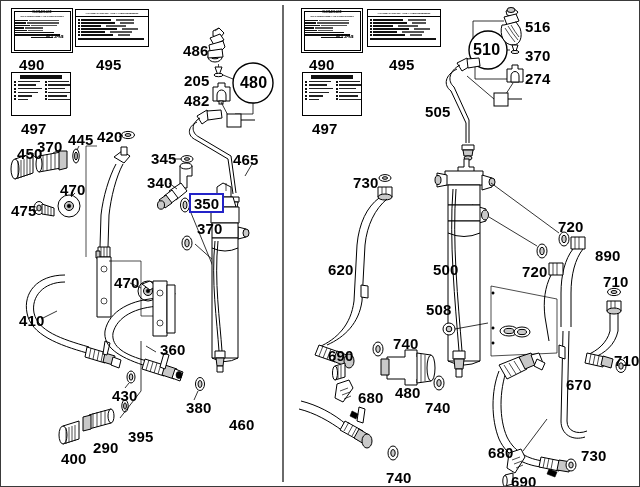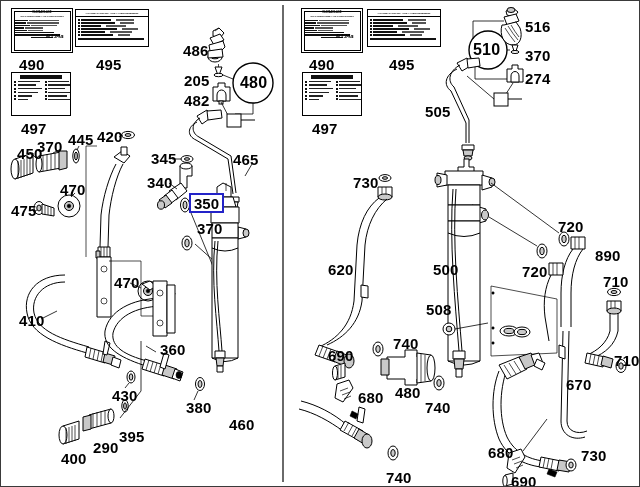--- a/index.html
+++ b/index.html
@@ -800,21 +800,21 @@
   <div class="lbl" style="left:232px;top:151px">465</div>
 
   <div class="hl" style="left:188px;top:192px;width:35px;height:20px">350</div>
 
   <div class="lbl" style="left:196px;top:220px">370</div>
   <div class="lbl" style="left:113px;top:274px">470</div>
   <div class="lbl" style="left:18px;top:312px">410</div>
   <div class="lbl" style="left:159px;top:341px">360</div>
   <div class="lbl" style="left:111px;top:387px">430</div>
   <div class="lbl" style="left:185px;top:399px">380</div>
-  <div class="lbl" style="left:118px;top:428px">395</div>
+  <div class="lbl" style="left:127px;top:428px">395</div>
   <div class="lbl" style="left:92px;top:439px">290</div>
   <div class="lbl" style="left:60px;top:450px">400</div>
   <div class="lbl" style="left:228px;top:416px">460</div>
 
   <div class="lbl" style="left:524px;top:18px">516</div>
   <div class="lbl" style="left:472px;top:41px;font-size:16px">510</div>
   <div class="lbl" style="left:524px;top:47px">370</div>
   <div class="lbl" style="left:524px;top:70px">274</div>
   <div class="lbl" style="left:424px;top:103px">505</div>
   <div class="lbl" style="left:352px;top:174px">730</div>

